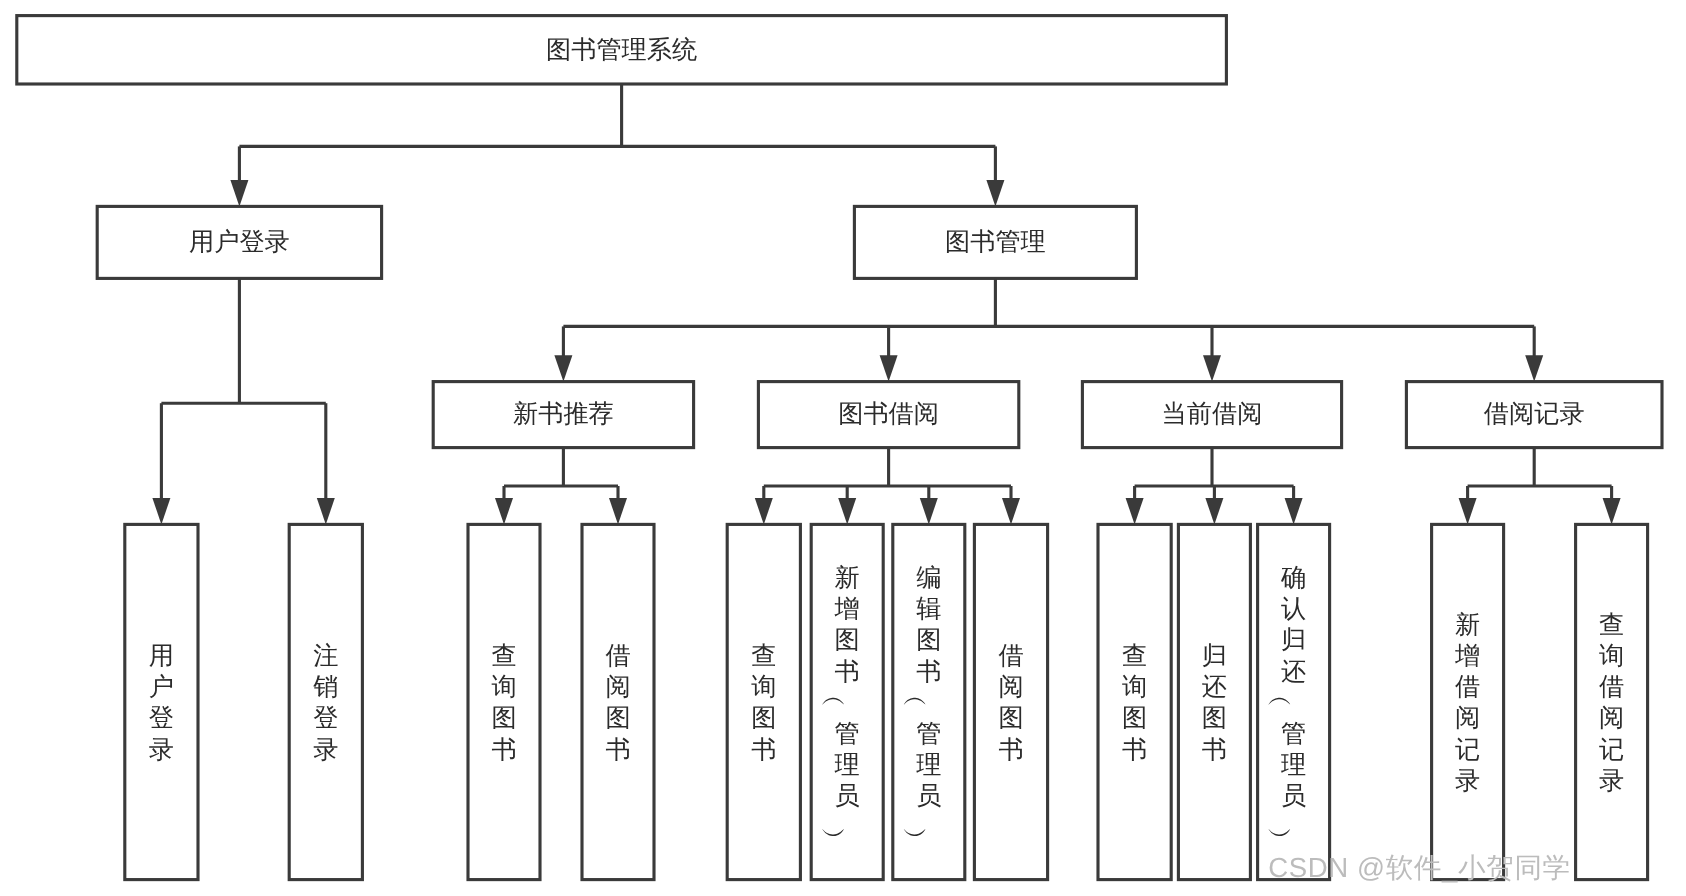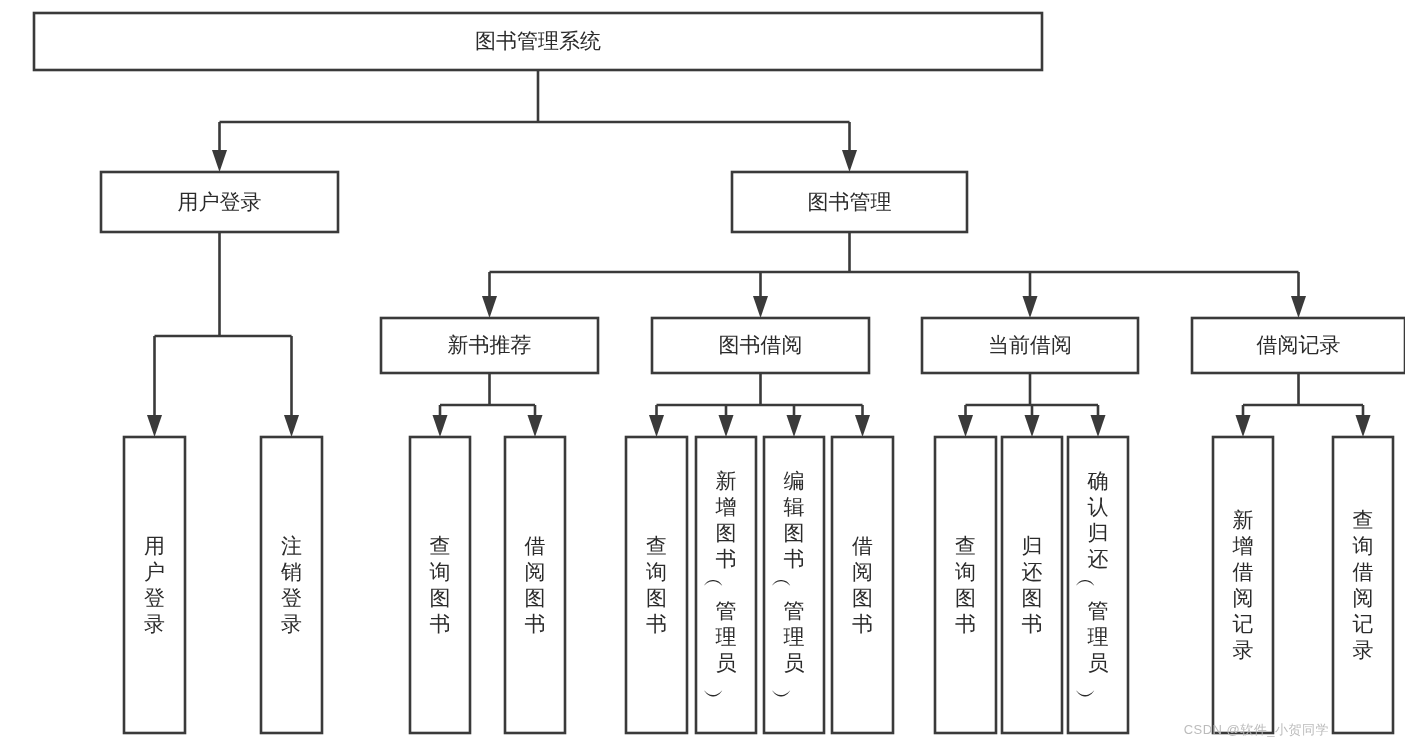--- a/index.html
+++ b/index.html
@@ -11,21 +11,20 @@
     width: 1405px;
     height: 747px;
     font-family: "Liberation Sans", "DejaVu Sans", sans-serif;
     overflow: hidden;
   }
   #diagram-root {
     position: relative;
     width: 1317px;
     height: 747px;
     background: #ffffff;
-    margin-left: 20px;
   }
   svg.diagram-canvas {
     position: absolute;
     top: 0;
     left: 0;
     width: 1405px;
     height: 747px;
     display: block;
   }
   .node-rect {
@@ -53,21 +52,21 @@
   }
   .edge-arrow {
     fill: #3a3a3a;
     stroke: none;
   }
   .watermark {
     position: absolute;
     right: 8px;
     bottom: 8px;
     font-family: "Liberation Sans", "DejaVu Sans", sans-serif;
-    font-size: 13px;
+    font-size: 23px;
     color: #bcbcbc;
     letter-spacing: 0.5px;
     white-space: nowrap;
     pointer-events: none;
   }
 </style>
 </head>
 <body>
 
 <div id="diagram-root">

